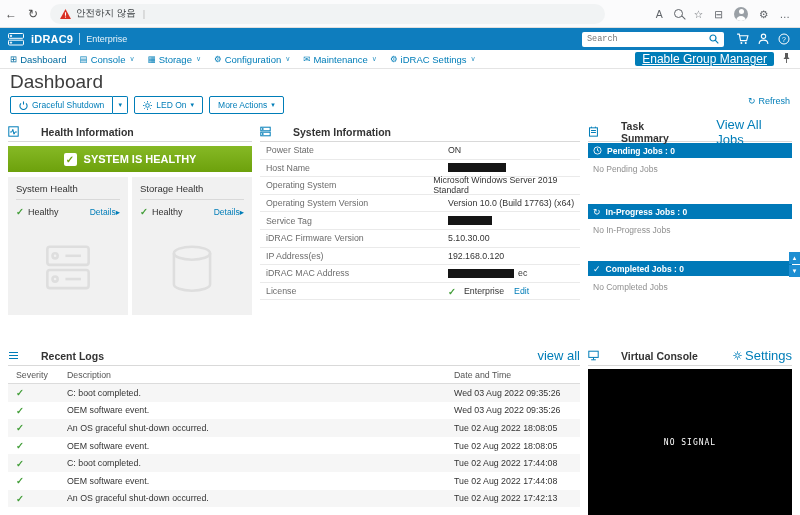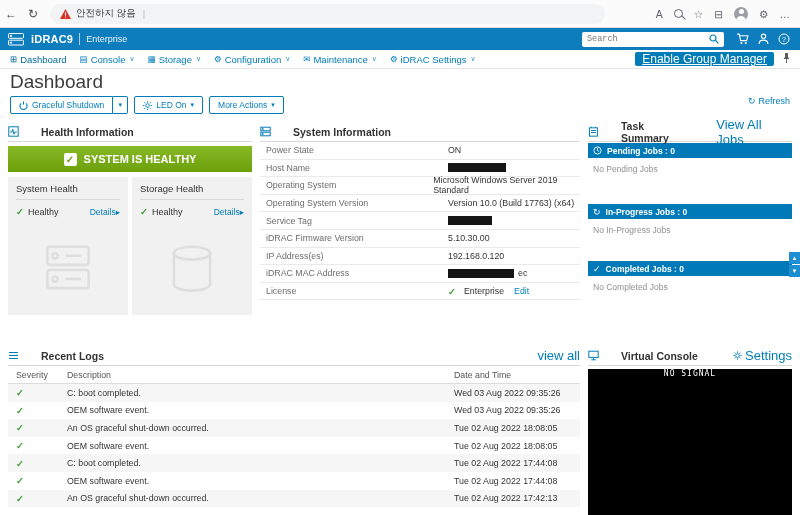--- a/index.html
+++ b/index.html
@@ -103,21 +103,21 @@
                  border-bottom:1px solid #dcdcdc; }
   .c-sev { width:59px; padding-left:8px; }
   .c-desc { width:387px; }
   .c-date { width:118px; }
   .logrow { display:flex; align-items:center; height:17.6px; font-size:8.8px; color:#333; }
   .logrow.odd { background:#f6f6f6; }
 
   
   .panel-console { left:588px; top:346px; width:204px; }
   .console-screen { margin-top:3px; width:204px; height:146px; background:#000; display:flex;
-                    align-items:flex-start; justify-content:center;text-decoration:underline; }
+                    align-items:center; justify-content:center;text-decoration:underline; }
   .no-signal { color:#fff; font-family:"DejaVu Sans Mono", monospace; font-size:8px; letter-spacing:1px; }
 
   
   .scrollbtns { position:absolute; right:0; top:252px; width:11px; }
   .sbtn { width:11px; height:12px; background:#1d8ed2; color:#fff; font-size:6px; line-height:12px;
           text-align:center; margin-bottom:1px; }
 </style>
 </head>
 <body>
 

